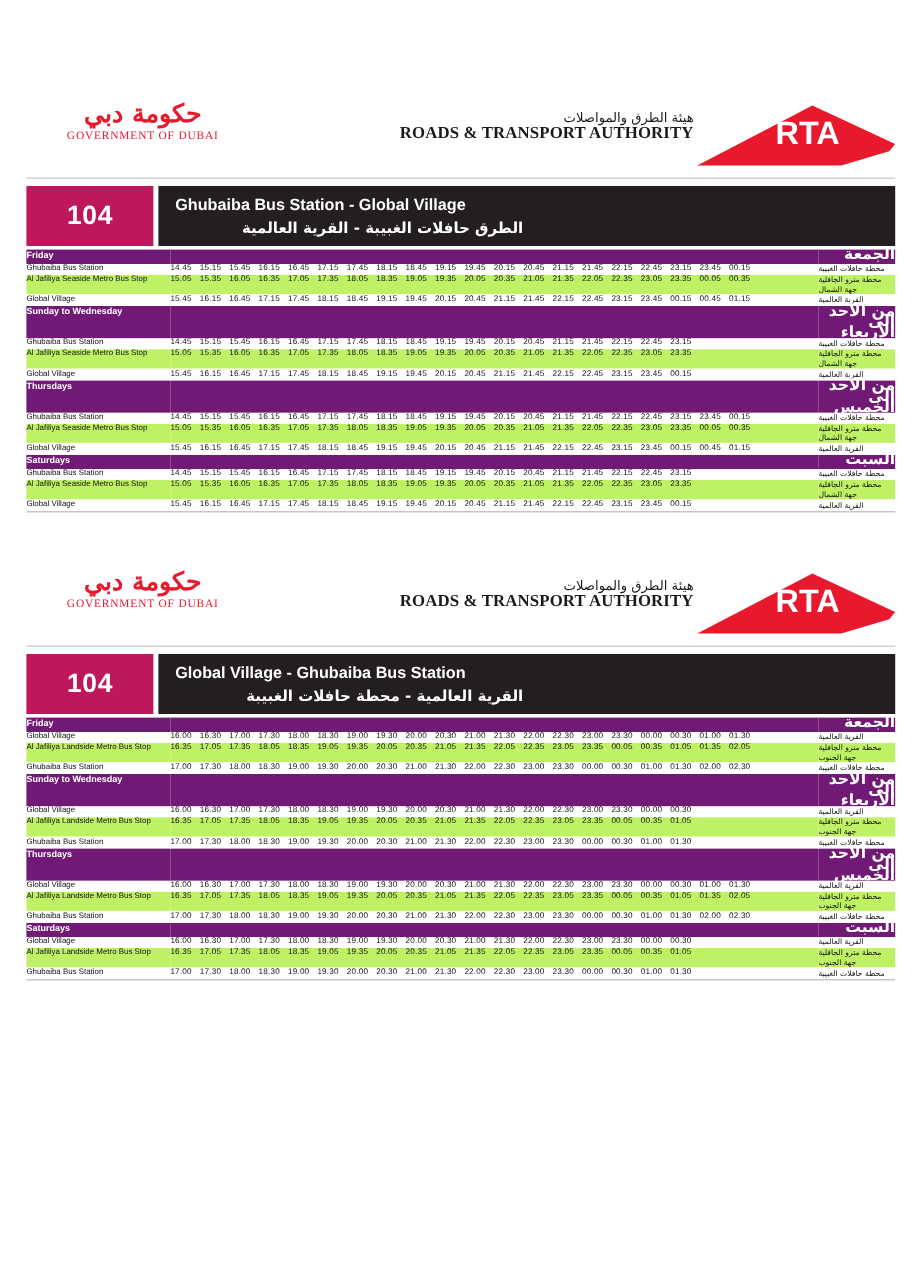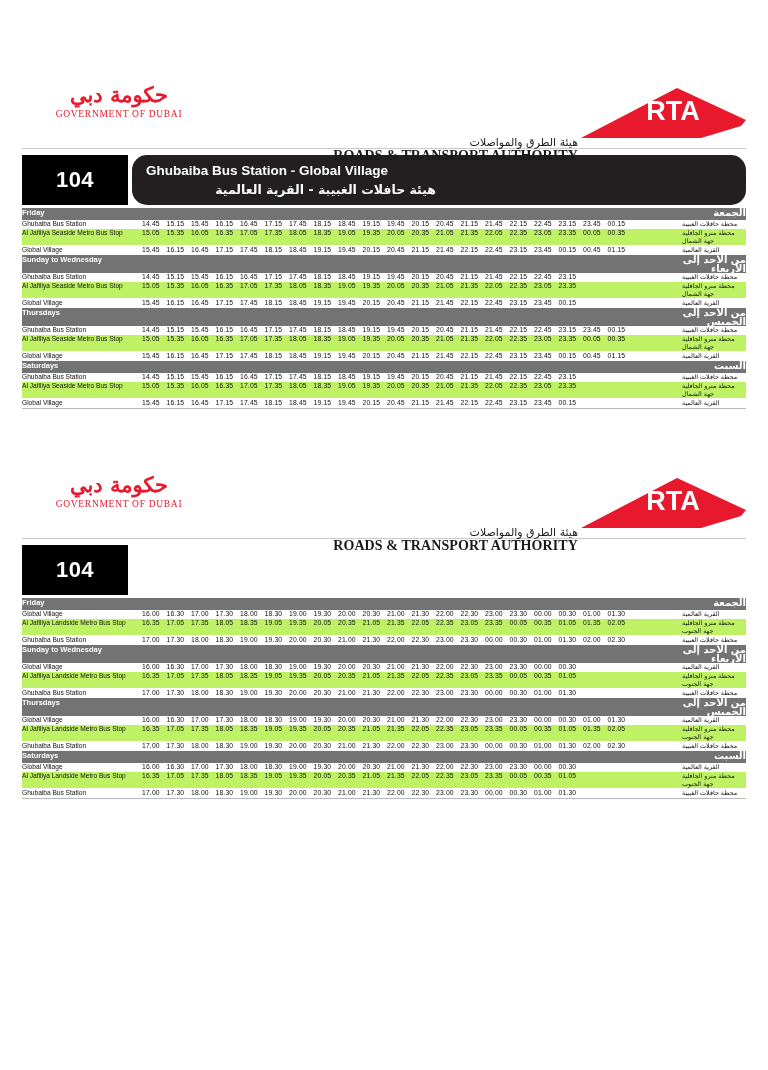--- a/index.html
+++ b/index.html
@@ -69,21 +69,20 @@
     top: 4px;
     width: 345px;
     height: 56px;
   }
   .rta-text {
     position: absolute;
     right: 168px;
     top: 6px;
     text-align: right;
     white-space: nowrap;
-    margin-top: 44px;
   }
   .rta-ar {
     font-family: "DejaVu Sans", sans-serif;
     font-size: 11px;
     direction: rtl;
     letter-spacing: 1px;
     color: #1a1a1a;
     line-height: 14px;
   }
   .rta-en {
@@ -108,40 +107,39 @@
   }
 
   
   .route-bar {
     display: flex;
     margin-top: 6px;
     height: 50px;
   }
   .route-num {
     width: 106px;
-    background: #000000;
+    background: #be185d;
     color: #fff;
     display: flex;
     align-items: center;
     justify-content: center;
     font-size: 22px;
     font-weight: bold;
     letter-spacing: 0.5px;
   }
   .route-gap { width: 4px; background: #fff; }
   .route-title {
     flex: 1;
     background: #231f20;
     color: #fff;
     padding: 5px 14px 4px 14px;
     box-sizing: border-box;
     display: flex;
     flex-direction: column;
     justify-content: center;
-    border-radius: 15px;
   }
   .route-title-en {
     font-size: 13.5px;
     font-weight: bold;
     line-height: 18px;
   }
   .route-title-ar {
     font-family: "DejaVu Sans", sans-serif;
     font-size: 12.5px;
     direction: rtl;
@@ -154,33 +152,33 @@
   
   .sched {
     width: 100%;
     margin-top: 3px;
     border-collapse: collapse;
     table-layout: fixed;
   }
   .sched td { padding: 0; vertical-align: top; }
 
   .day-row td {
-    background: #737373;
+    background: #701a75;
     color: #ffffff;
     height: 12px;
   }
   .day-en {
     font-size: 7.5px;
     font-weight: bold;
     padding: 2px 0 2px 4px;
     line-height: 9px;
   }
   .day-ar {
     font-family: "DejaVu Sans", sans-serif;
-    font-size: 10px;
+    font-size: 13px;
     direction: rtl;
     text-align: right;
     padding: 2px 4px 2px 0;
     line-height: 9px;
     font-weight: bold;
   }
 
   .stop-row td {
     border-bottom: 1px solid #ffffff;
   }
@@ -243,21 +241,21 @@
               <text x="92" y="34" font-family="Liberation Sans, sans-serif" font-size="27" font-weight="bold" fill="#ffffff" text-anchor="middle">RTA</text>
             </svg></div>
         </div>
       </div>
       <div class="hdr-rule"></div>
       <div class="route-bar">
         <div class="route-num">104</div>
         <div class="route-gap"></div>
         <div class="route-title">
           <div class="route-title-en">Ghubaiba Bus Station - Global Village</div>
-          <div class="route-title-ar">هيئة حافلات الغبيبة - القرية العالمية</div>
+          <div class="route-title-ar">الطرق حافلات الغبيبة - القرية العالمية</div>
         </div>
       </div>
       <table class="sched">
         <colgroup>
           <col class="col-stop">
           <col class="col-times">
           <col class="col-ar">
         </colgroup>
         <tbody>
           <tr class="day-row">
@@ -358,20 +356,24 @@
           <div class="rta-mark"><svg width="165" height="56" viewBox="0 0 165 56" xmlns="http://www.w3.org/2000/svg">
               <path d="M0 52 L96 2 L165 34 L160 40 L120 52 Z" fill="#e8192c"></path>
               <text x="92" y="34" font-family="Liberation Sans, sans-serif" font-size="27" font-weight="bold" fill="#ffffff" text-anchor="middle">RTA</text>
             </svg></div>
         </div>
       </div>
       <div class="hdr-rule"></div>
       <div class="route-bar">
         <div class="route-num">104</div>
         <div class="route-gap"></div>
+        <div class="route-title">
+          <div class="route-title-en">Global Village - Ghubaiba Bus Station</div>
+          <div class="route-title-ar">القرية العالمية - محطة حافلات الغبيبة</div>
+        </div>
       </div>
       <table class="sched">
         <colgroup>
           <col class="col-stop">
           <col class="col-times">
           <col class="col-ar">
         </colgroup>
         <tbody>
           <tr class="day-row">
             <td class="day-en">Friday</td>

